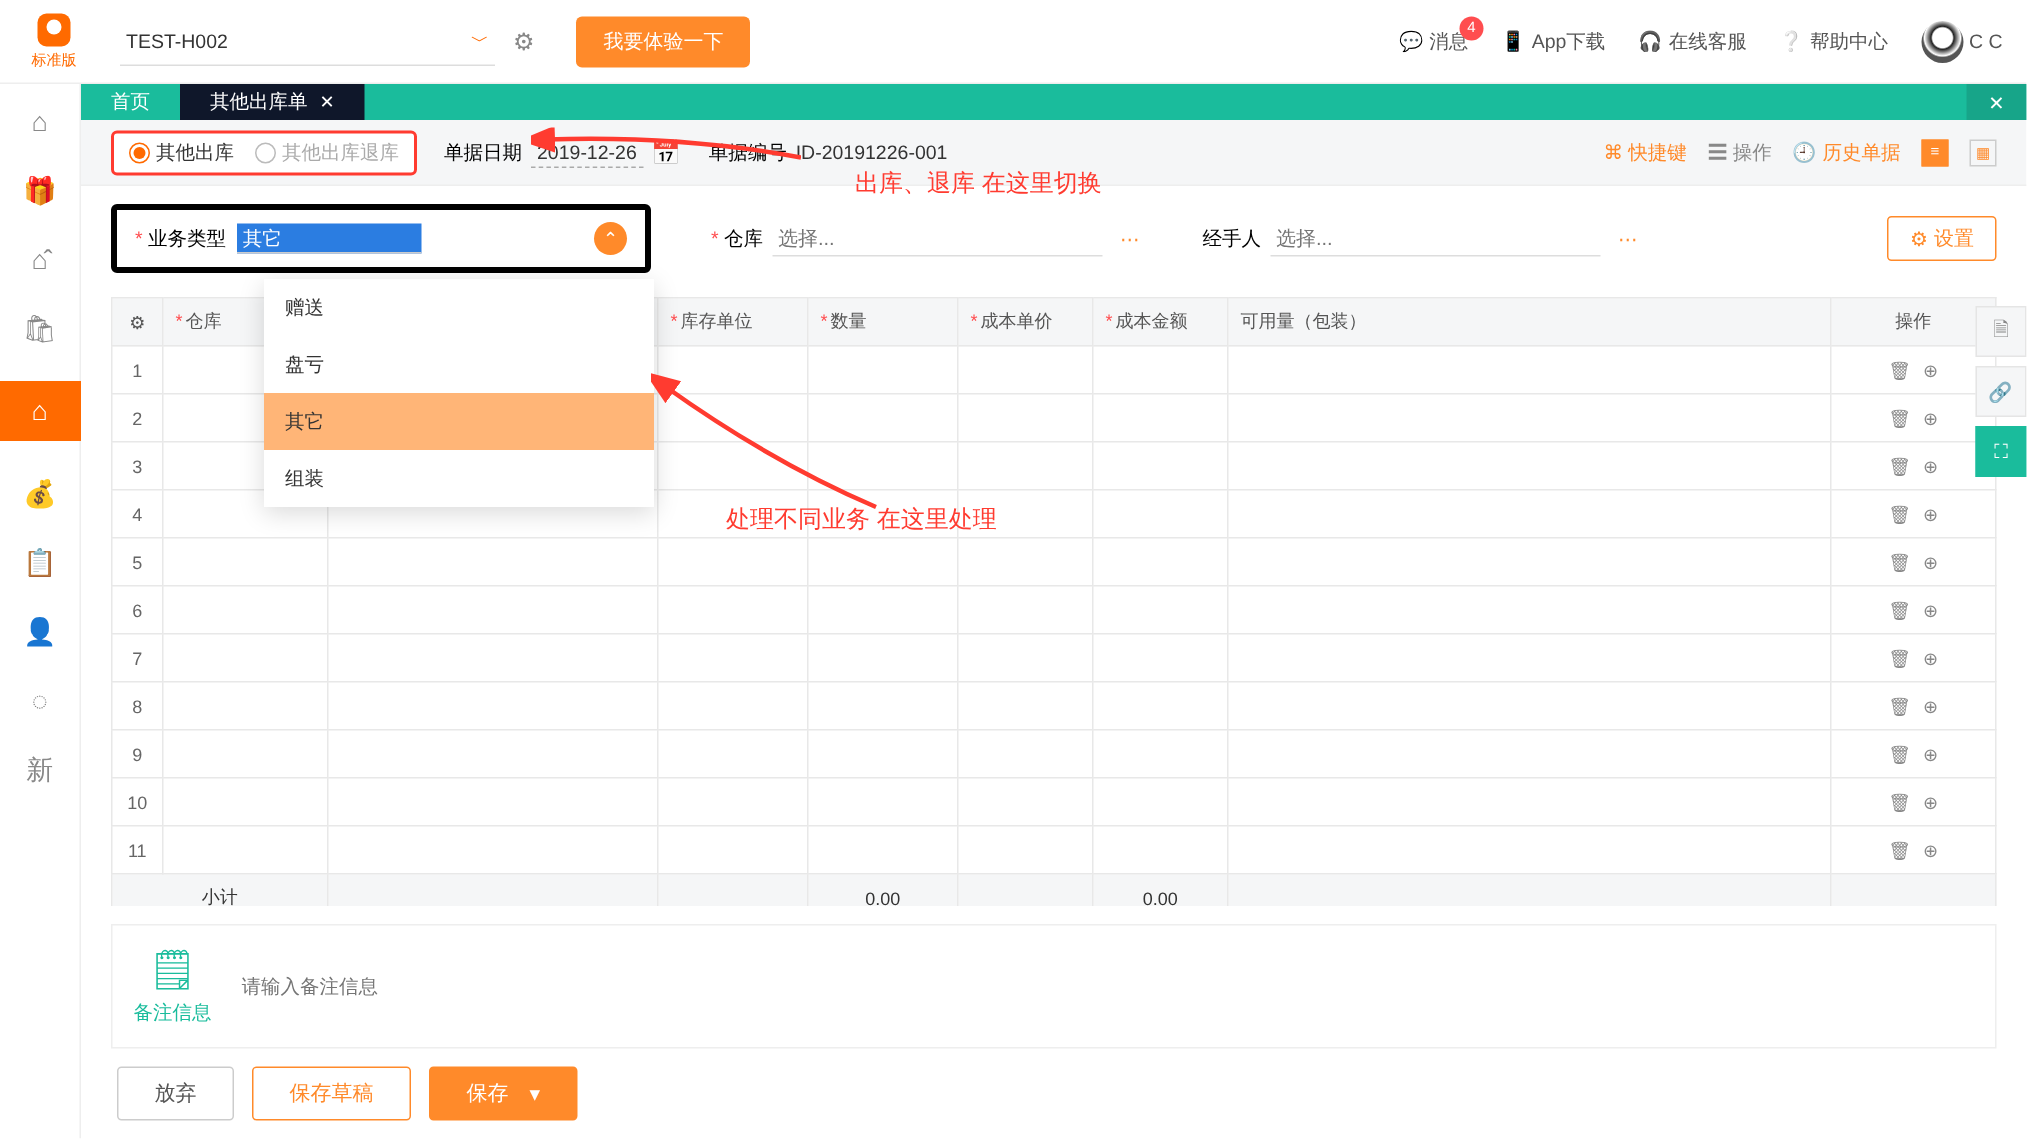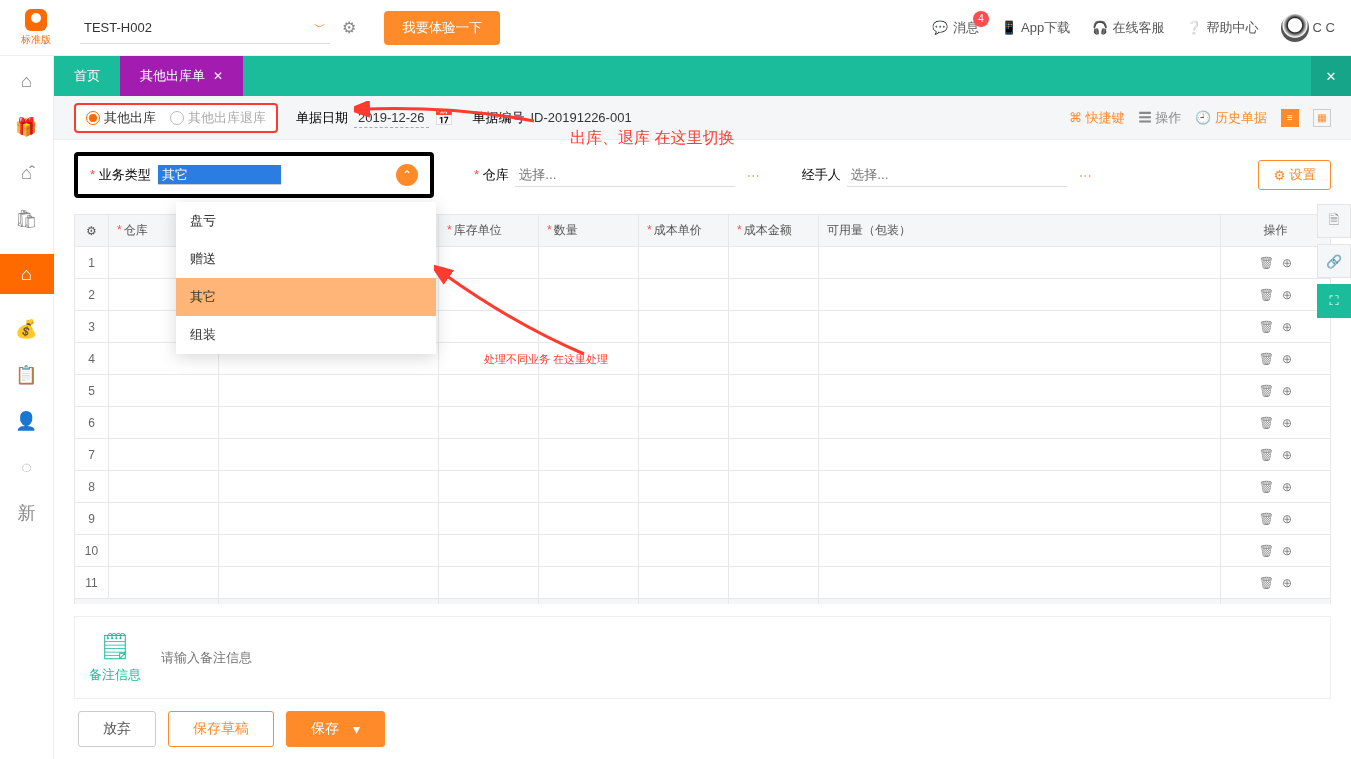--- a/index.html
+++ b/index.html
@@ -22,23 +22,23 @@
 
 
 .shell { display: flex; height: calc(759px - 56px); }
 .sidebar { width: 54px; background: #fff; border-right: 1px solid #eee; display: flex; flex-direction: column; align-items: center; padding-top: 14px; gap: 24px; }
 .side-ico { width: 22px; height: 22px; display: flex; align-items: center; justify-content: center; color: #888; cursor: pointer; font-size: 18px; }
 .side-ico.active { background: #ff6a00; color: #fff; width: 54px; height: 40px; }
 
 .main { flex: 1; display: flex; flex-direction: column; position: relative; }
 
 
-.tabstrip { height: 40px; background: #1abc9c; display: flex; align-items: stretch; }
+.tabstrip { height: 24px; background: #1abc9c; display: flex; align-items: stretch; }
 .tab { padding: 0 20px; display: flex; align-items: center; color: #fff; cursor: pointer; gap: 8px; }
-.tab.dark { background: #a21caf; }
+.tab.dark { background: #0f172a; }
 .tab .x { font-size: 12px; }
 .tabstrip .close-all { margin-left: auto; width: 40px; display: flex; align-items: center; justify-content: center; color: #fff; cursor: pointer; background: #17a589; }
 
 
 .toolbar { height: 44px; background: #f5f6f7; display: flex; align-items: center; padding: 0 20px; gap: 18px; border-bottom: 1px solid #eee; position: relative; }
 .radio-group { display: flex; align-items: center; gap: 14px; border: 2px solid #ff3b30; border-radius: 4px; padding: 4px 10px; background: #fff; }
 .radio { display: flex; align-items: center; gap: 4px; cursor: pointer; }
 .radio .dot { width: 14px; height: 14px; border: 1px solid #ff6a00; border-radius: 50%; display: inline-flex; align-items: center; justify-content: center; }
 .radio.checked .dot::after { content: ''; width: 8px; height: 8px; background: #ff6a00; border-radius: 50%; }
 .radio:not(.checked) { color: #aaa; }
@@ -72,21 +72,21 @@
 .table-wrap { flex: 1; overflow: hidden; padding: 0 20px; position: relative; }
 .tbl { width: 100%; border-collapse: collapse; table-layout: fixed; }
 .tbl th, .tbl td { border: 1px solid #e8e8e8; height: 32px; padding: 0 8px; font-size: 12px; text-align: left; }
 .tbl th { background: #f5f6f7; color: #555; font-weight: normal; }
 .tbl th.req-h::before { content: '*'; color: #ff4d4f; margin-right: 2px; }
 .tbl td.idx { text-align: center; color: #666; width: 34px; }
 .tbl th.gear { width: 34px; text-align: center; }
 .tbl td.ops { text-align: center; color: #888; }
 .tbl td.ops span { margin: 0 4px; cursor: pointer; }
 .tbl tr.subtotal td { background: #f5f6f7; font-weight: 500; }
-.anno2 { position: absolute; left: 430px; top: 138px; color: #ff3b30; font-size: 11px; font-weight: 500; z-index: 20; }
+.anno2 { position: absolute; left: 430px; top: 138px; color: #ff3b30; font-size: 16px; font-weight: 500; z-index: 20; }
 .arrow2 { position: absolute; left: 380px; top: 50px; width: 160px; height: 100px; pointer-events: none; z-index: 20; }
 
 
 .remark-bar { margin: 12px 20px 0; background: #fff; border: 1px solid #eee; display: flex; align-items: center; padding: 14px; gap: 20px; }
 .remark-ico { display: flex; flex-direction: column; align-items: center; color: #1abc9c; gap: 4px; }
 .remark-ico .ic { font-size: 26px; }
 .remark-input { flex: 1; border: none; outline: none; font-size: 13px; }
 
 
 .footer { height: 60px; display: flex; align-items: center; justify-content: flex-start; padding: 0 24px; gap: 12px; }
@@ -206,22 +206,22 @@
     </div>
 
     <div class="filter-row">
       <div class="biz-wrap">
         <span class="lbl req">业务类型</span>
         &nbsp;&nbsp;
         <input class="biz-input" value="其它" style="">
         <div style="flex:1"></div>
         <span class="chev2">⌃</span>
         <div class="dropdown">
+          <div class="opt">赠送</div>
           <div class="opt">盘亏</div>
-          <div class="opt">赠送</div>
           <div class="opt sel">其它</div>
           <div class="opt">组装</div>
         </div>
       </div>
       <div class="field-inline">
         <span class="lbl req">仓库</span>
         <input class="sel-input" placeholder="选择..." style="">
         <span class="more-dots">⋯</span>
       </div>
       <div class="field-inline">

